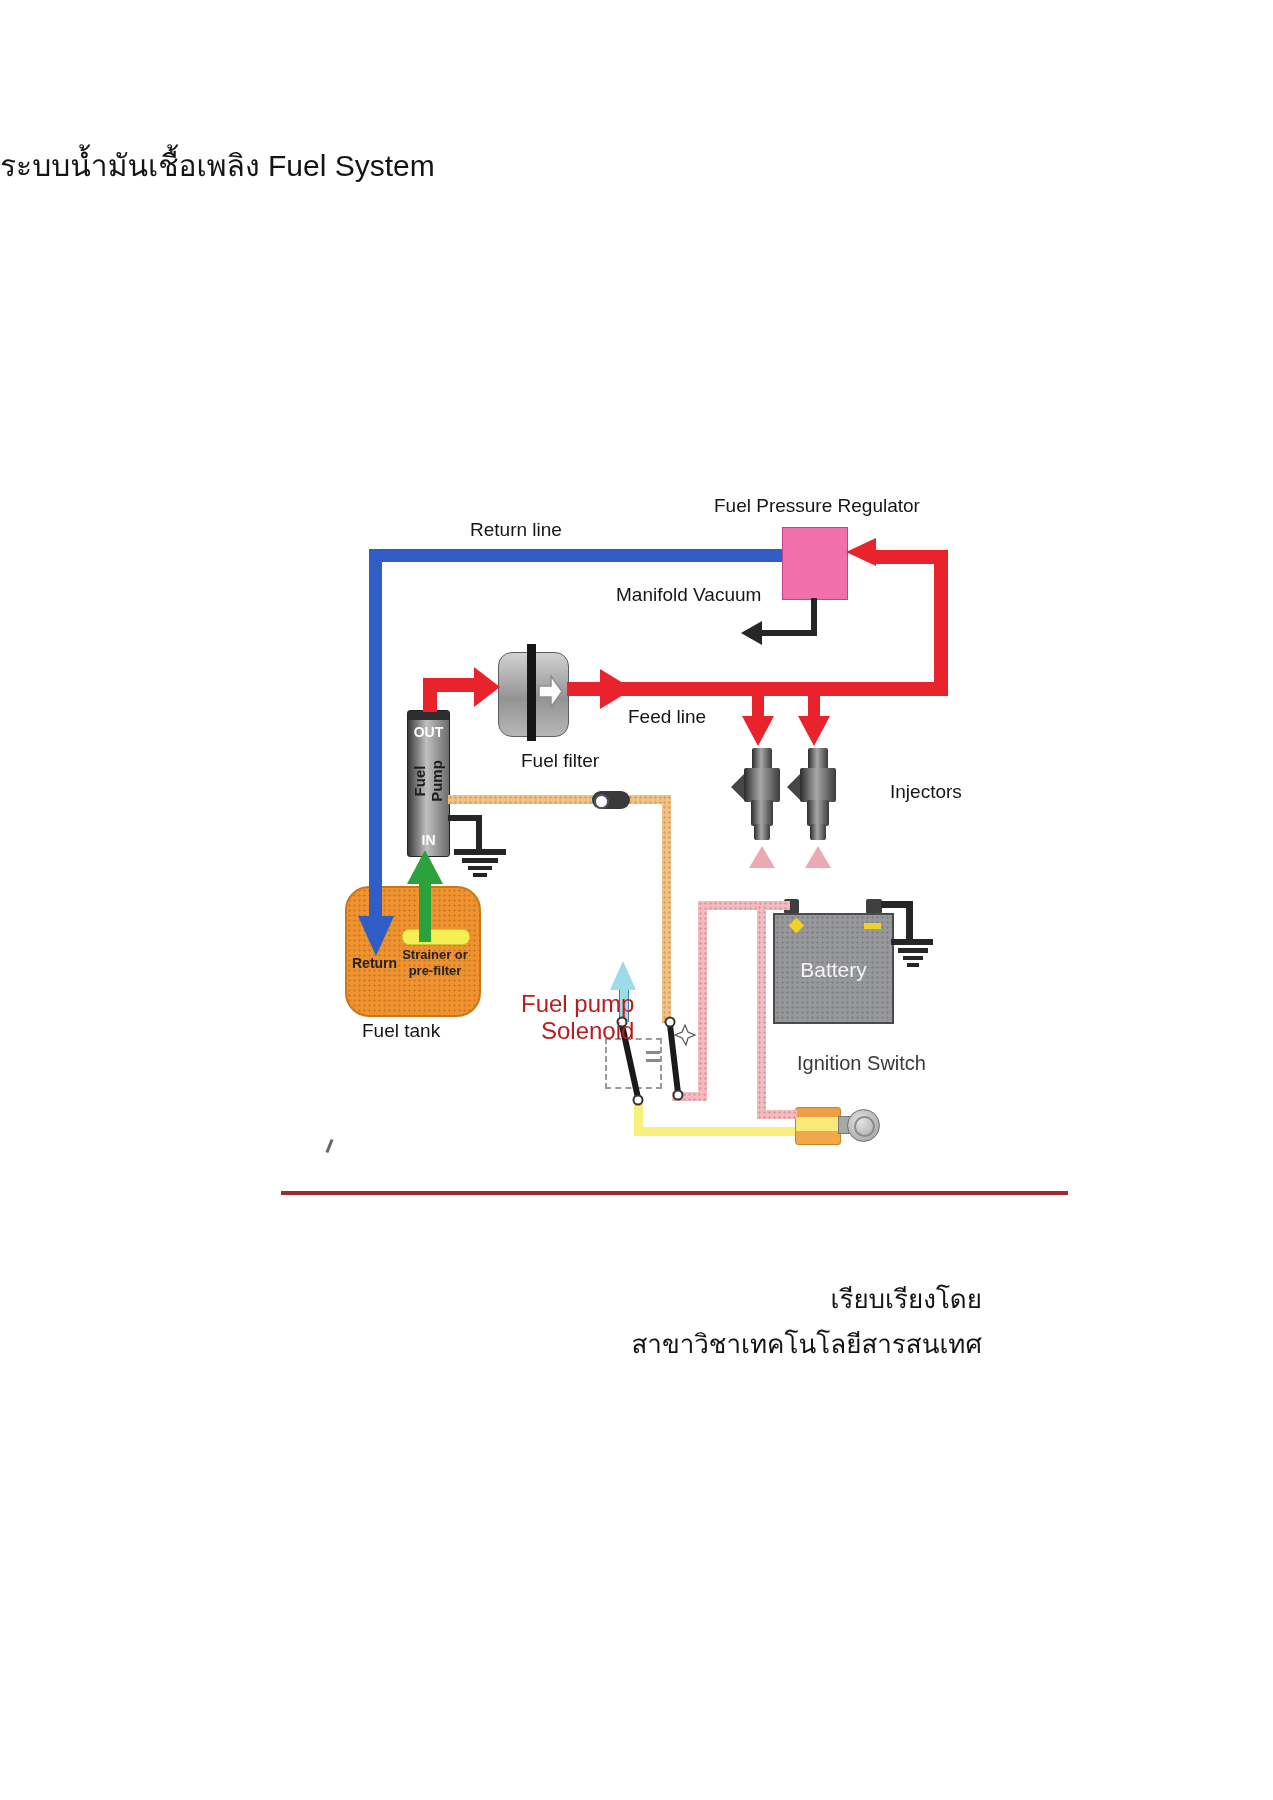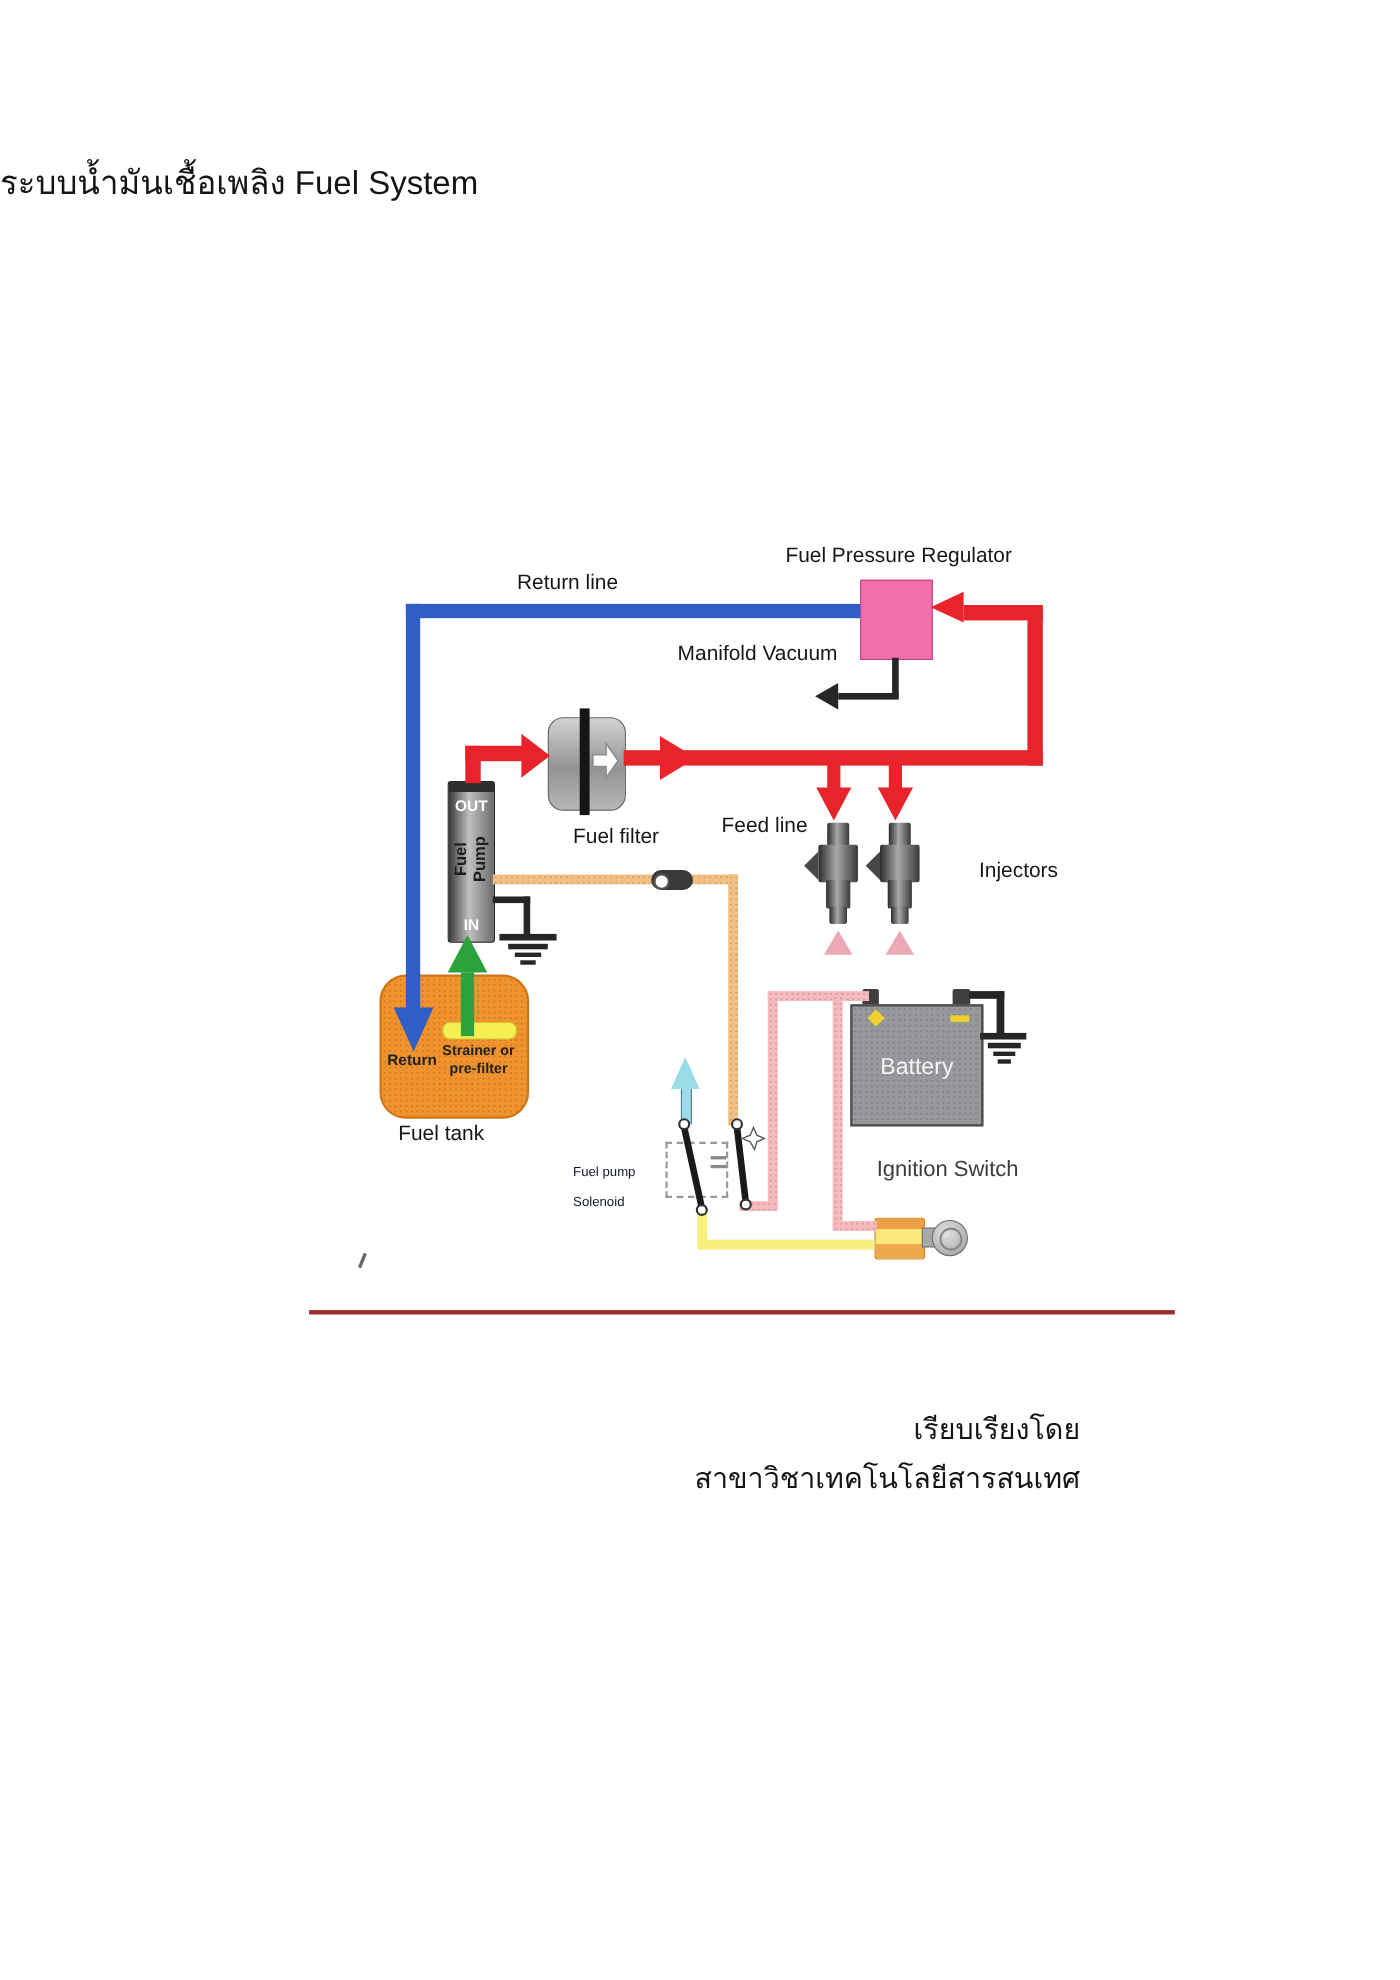--- a/index.html
+++ b/index.html
@@ -5,21 +5,21 @@
   html,body{margin:0;padding:0;}
   body{
     width:1273px;height:1800px;position:relative;background:#ffffff;
     font-family:"Liberation Sans","DejaVu Sans",sans-serif;overflow:hidden;
   }
   .abs{position:absolute;}
   .page-title{
     left:0;top:142px;width:1168px;text-align:left;
     font-size:30px;color:#141414;
   }
-  .lbl{font-size:19px;color:#161616;white-space:nowrap;line-height:1.15;}
+  .lbl{font-size:19px;color:#161616;white-space:nowrap;line-height:1.15;text-align:right;}
   
   .pipe-red{background:#e8232b;}
   .pipe-blue{background:#2f5ec6;}
   .pipe-black{background:#262626;}
   .wire-orange{background:#f2c083;}
   .wire-pink{background:#f6b9bd;}
   .wire-yellow{background:#f8ef7d;}
   .tri{width:0;height:0;}
   .dots{
     background-image:radial-gradient(circle, rgba(0,0,0,.14) 1px, transparent 1.3px);
@@ -191,26 +191,26 @@
     <circle cx="27" cy="67" r="4.5" fill="#fff" stroke="#333" stroke-width="2"></circle>
     <circle cx="75" cy="67" r="4.5" fill="#fff" stroke="#333" stroke-width="2"></circle>
     <circle cx="43" cy="145" r="4.5" fill="#fff" stroke="#333" stroke-width="2"></circle>
     <circle cx="83" cy="140" r="4.5" fill="#fff" stroke="#333" stroke-width="2"></circle>
     <polygon points="90,70 93,77 100,80 93,83 91,90 87,83 80,80 87,77" fill="#ffffff" stroke="#555" stroke-width="1.2"></polygon>
   </svg>
 
   <div class="abs lbl" style="left:714px;top:495px;">Fuel Pressure Regulator</div>
   <div class="abs lbl" style="left:470px;top:519px;">Return line</div>
   <div class="abs lbl" style="left:588px;top:584px;margin-left:28px;">Manifold Vacuum</div>
-  <div class="abs lbl" style="left:628px;top:740px;margin-left:28px;">Feed line</div>
+  <div class="abs lbl" style="left:628px;top:706px;">Feed line</div>
   <div class="abs lbl" style="left:521px;top:750px;">Fuel filter</div>
   <div class="abs lbl" style="left:842px;top:781px;margin-left:48px;">Injectors</div>
   <div class="abs lbl" style="left:362px;top:1020px;">Fuel tank</div>
   <div class="abs lbl" style="left:797px;top:1052px;font-size:20px;color:#3a3a3a;">Ignition Switch</div>
-  <div class="abs lbl" style="left:521px;top:1052px;font-size:12px;color:#0f172a;line-height:27px;">
+  <div class="abs lbl" style="left:521px;top:990px;font-size:24px;color:#b91c1c;line-height:27px;">
     <span style="display:block;">Fuel pump</span>
     <span style="display:block;">Solenoid</span>
   </div>
 
   <div class="abs" style="left:328px;top:1139px;width:3px;height:14px;background:#666;transform:rotate(22deg);"></div>
 
   <div class="abs sep" style="left:281px;top:1191px;width:787px;height:4px;"></div>
 </div>
 
 <div class="abs credits">

